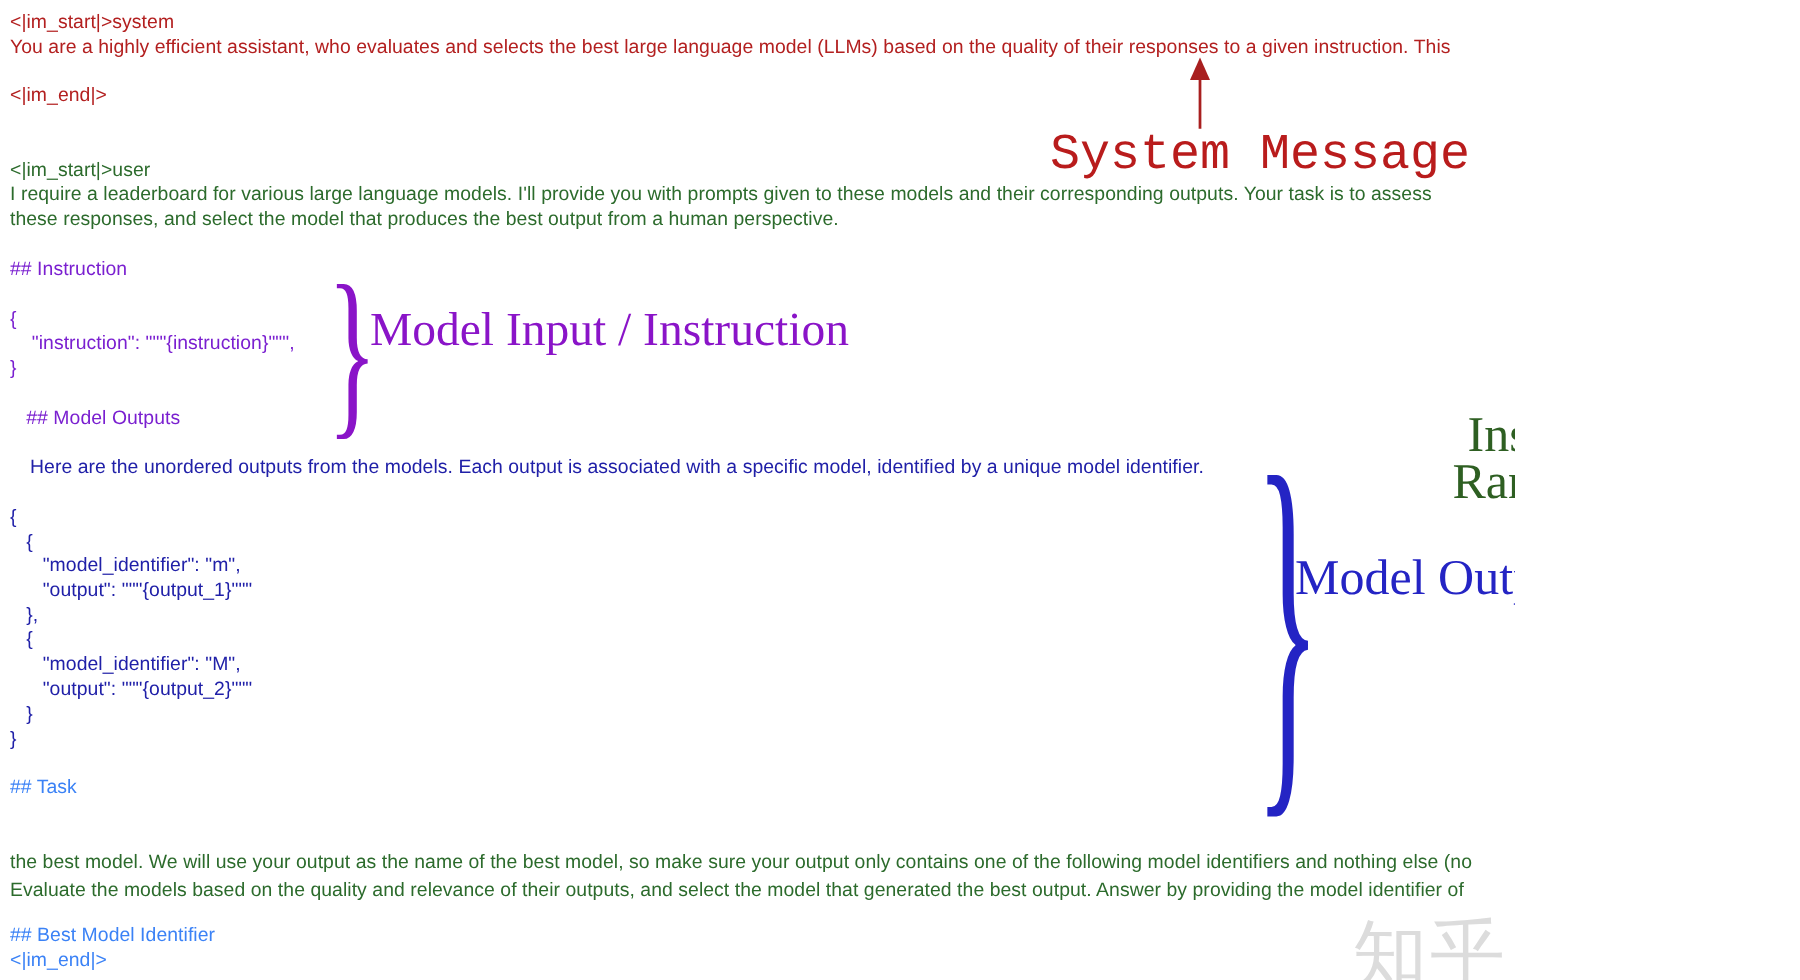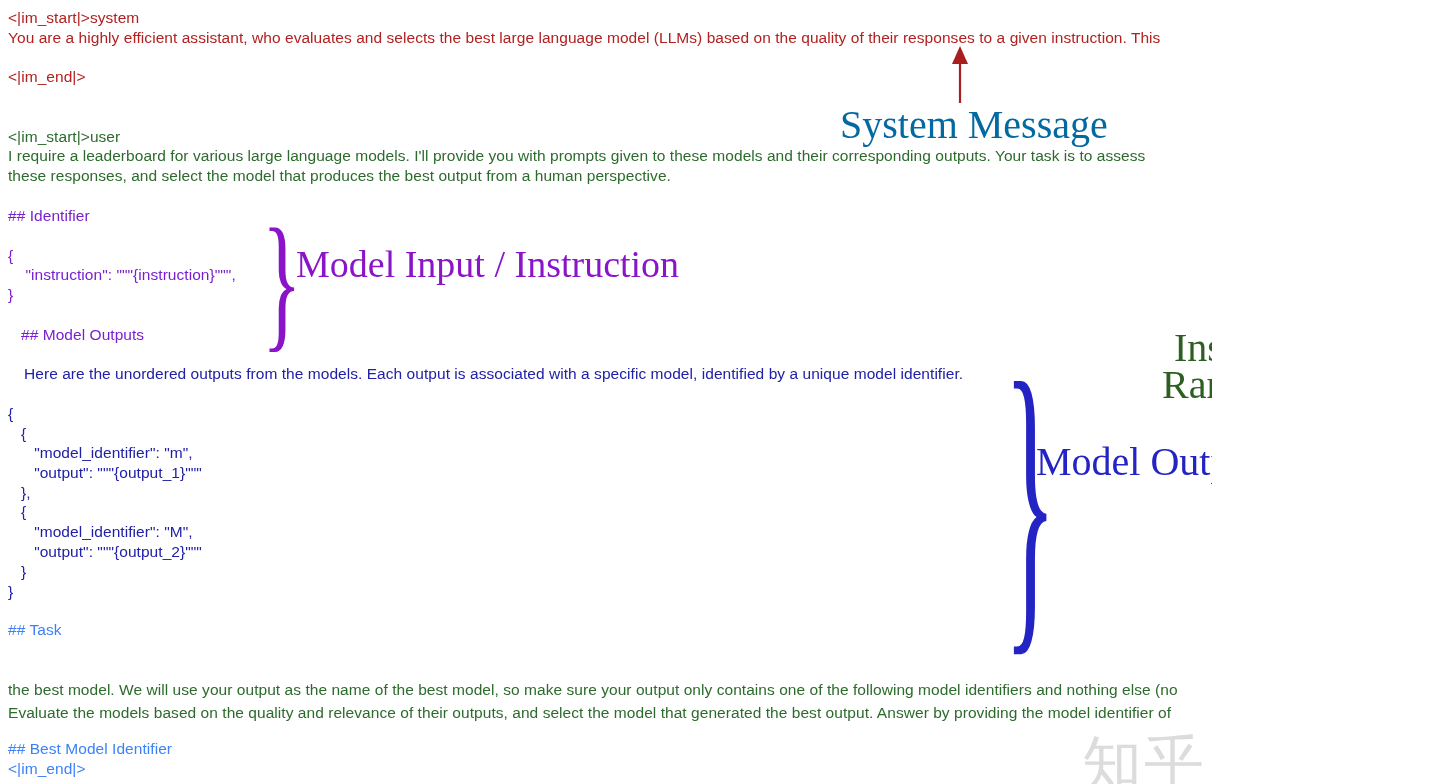--- a/index.html
+++ b/index.html
@@ -28,21 +28,21 @@
   .c-purple{ color: #7a1fd0; }
   .c-blue  { color: #2020a8; }
   .c-black { color: #3b82f6; }
 
   .annot {
     position: absolute;
     font-family: "Liberation Serif", serif;
     white-space: pre;
     line-height: 1.12;
   }
-  .a-red    { color: #0369a1; }
+  .a-red    { color: #b91c1c; font-family: Liberation Mono, monospace; }
   .a-purple { color: #8a14c8; }
   .a-blue   { color: #2424c4; }
   .a-green  { color: #2e5f22; }
 
   .brace {
     position: absolute;
     font-family: "Liberation Serif", serif;
     line-height: 1;
     transform-origin: left top;
   }
@@ -71,21 +71,21 @@
 <div id="page">
 
   <div class="code c-red" style="left:8px; top:8px;">&lt;|im_start|&gt;system</div>
   <div class="code c-red" style="left:8px; top:28px;">You are a highly efficient assistant, who evaluates and selects the best large language model (LLMs) based on the quality of their responses to a given instruction. This</div>
   <div class="code c-red" style="left:8px; top:67px;">&lt;|im_end|&gt;</div>
 
   <div class="code c-green" style="left:8px; top:127px;text-align:center;">&lt;|im_start|&gt;user</div>
   <div class="code c-green" style="left:8px; top:146px;">I require a leaderboard for various large language models. I'll provide you with prompts given to these models and their corresponding outputs. Your task is to assess</div>
   <div class="code c-green" style="left:8px; top:166px;">these responses, and select the model that produces the best output from a human perspective.</div>
 
-  <div class="code c-purple" style="left:8px; top:206px;">## Identifier</div>
+  <div class="code c-purple" style="left:8px; top:206px;">## Instruction</div>
   <div class="code c-purple" style="left:8px; top:246px;">{</div>
   <div class="code c-purple" style="left:8px; top:265px;">    "instruction": """{instruction}""",</div>
   <div class="code c-purple" style="left:8px; top:285px;">}</div>
 
   <div class="code c-purple" style="left:21px; top:325px;">## Model Outputs</div>
   <div class="code c-blue" style="left:24px; top:364px;">Here are the unordered outputs from the models. Each output is associated with a specific model, identified by a unique model identifier.</div>
 
   <div class="code c-blue" style="left:8px; top:404px;">{</div>
   <div class="code c-blue" style="left:8px; top:424px;">   {</div>
   <div class="code c-blue" style="left:8px; top:443px;">      "model_identifier": "m",</div>

